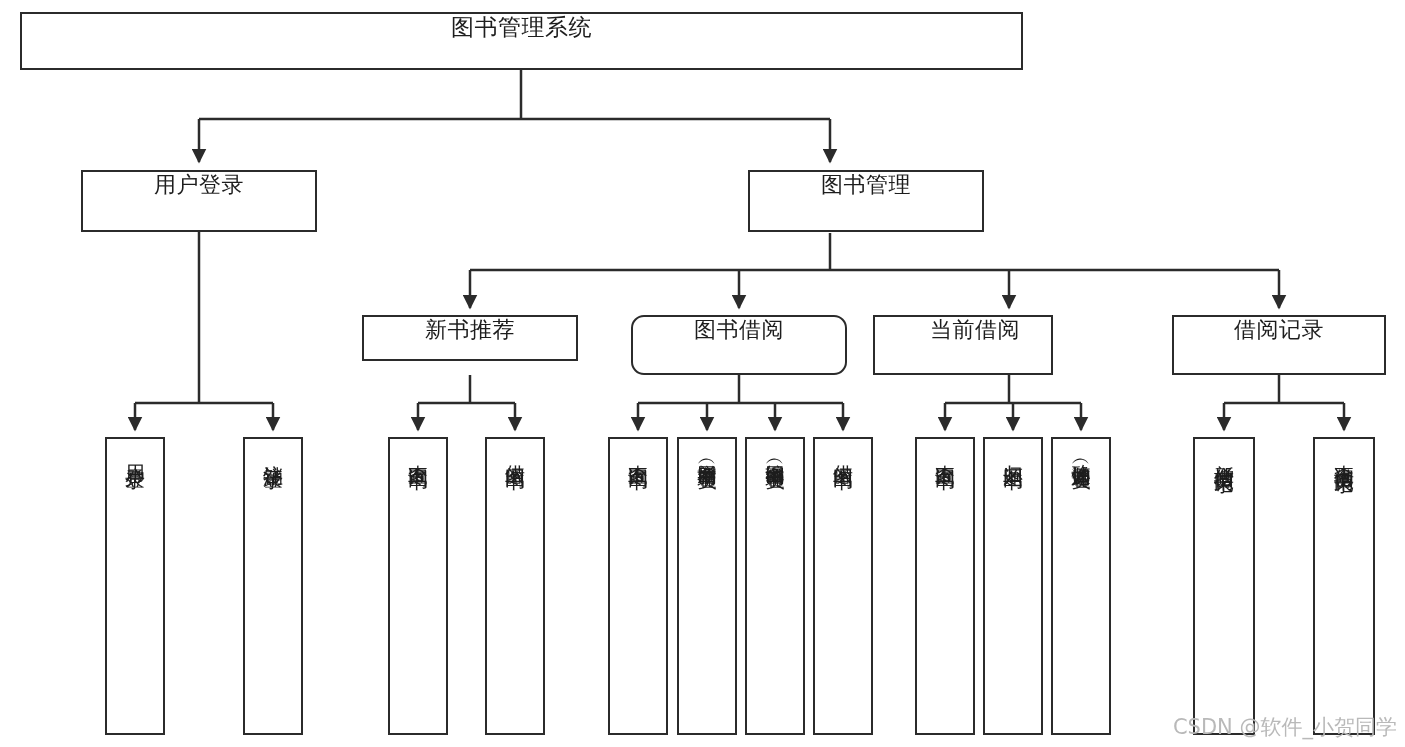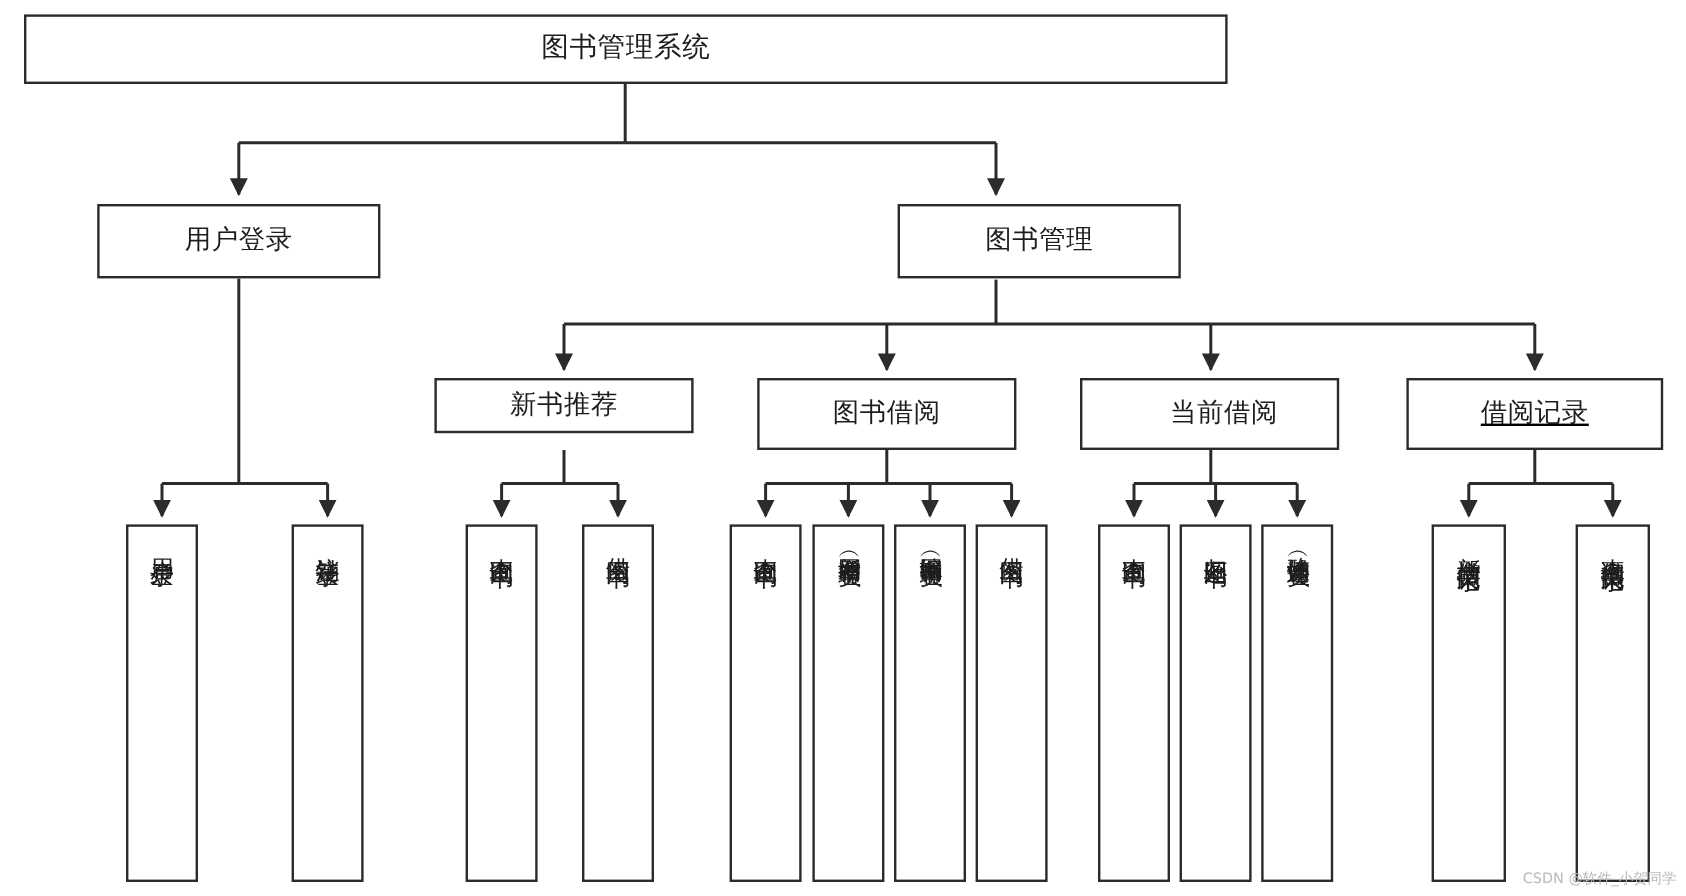--- a/index.html
+++ b/index.html
@@ -23,21 +23,20 @@
     top: 0;
     width: 1405px;
     height: 747px;
   }
   .node {
     position: absolute;
     box-sizing: border-box;
     background: #ffffff;
     border: 2.5px solid #2b2b2b;
     display: flex;
-    align-items: center;
     justify-content: center;
     z-index: 2;
   }
   .node .label {
     color: #1d1d1d;
     line-height: 1.18;
     text-align: center;
     letter-spacing: 0.5px;
   }
   .node.horiz .label {
@@ -60,21 +59,21 @@
     white-space: nowrap;
   }
   .node.vert.tall .label {
     font-size: 19px;
     letter-spacing: 1px;
   }
   .watermark {
     position: absolute;
     right: 8px;
     bottom: 6px;
-    font-size: 12px;
+    font-size: 21px;
     color: #b9b9b9;
     z-index: 5;
     white-space: nowrap;
     font-family: "DejaVu Sans", "Liberation Sans", sans-serif;
   }
 </style>
 </head>
 <body>
 
 <div id="canvas">
@@ -136,27 +135,27 @@
   <div class="node horiz" id="n-l2-0" style="left: 81px; top: 170px; width: 236px; height: 62px;">
     <span class="label">用户登录</span>
   </div>
   <div class="node horiz" id="n-l2-1" style="left: 712px; top: 170px; width: 236px; height: 62px; margin-left: 36px;">
     <span class="label">图书管理</span>
   </div>
 
   <div class="node horiz" id="n-l3-0" style="left: 362px; top: 315px; width: 216px; height: 46px;">
     <span class="label">新书推荐</span>
   </div>
-  <div class="node horiz" id="n-l3-1" style="left: 631px; top: 315px; width: 216px; height: 60px;">
+  <div class="node horiz" id="n-l3-1" style="left: 631px; top: 315px; width: 216px; height: 60px; border-radius: 13px;">
     <span class="label">图书借阅</span>
   </div>
-  <div class="node horiz" id="n-l3-2" style="left: 900px; top: 315px; width: 216px; height: 60px; padding-left: 24px;">
+  <div class="node horiz" id="n-l3-2" style="left: 873px; top: 315px; width: 180px; height: 60px; padding-left: 24px;">
     <span class="label">当前借阅</span>
   </div>
-  <div class="node horiz" id="n-l3-3" style="left: 1172px; top: 315px; width: 214px; height: 60px; text-decoration: underline;">
+  <div class="node horiz" id="n-l3-3" style="left: 1172px; top: 315px; width: 214px; height: 60px;">
     <span class="label">借阅记录</span>
   </div>
 
   <div class="node vert" id="n-leaf-0" style="left: 105px; top: 437px; width: 60px; height: 298px;">
     <span class="label">用户登录</span>
   </div>
   <div class="node vert" id="n-leaf-1" style="left: 243px; top: 437px; width: 60px; height: 298px;">
     <span class="label">注销登录</span>
   </div>
   <div class="node vert" id="n-leaf-2" style="left: 388px; top: 437px; width: 60px; height: 298px;">

